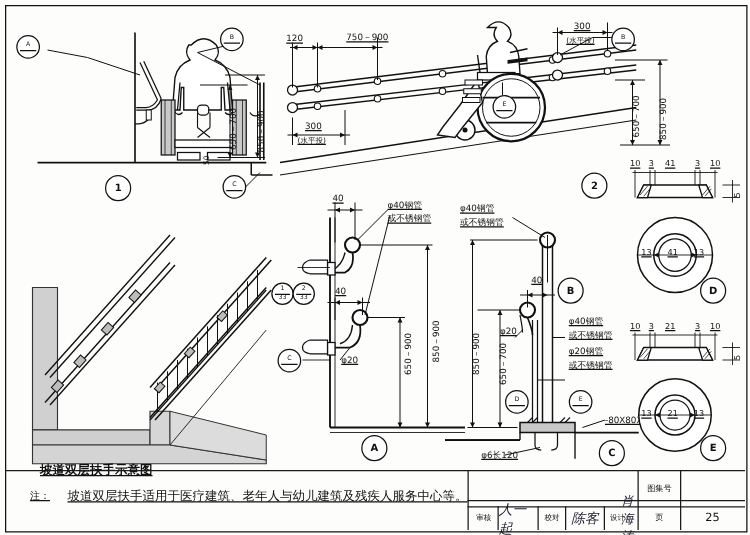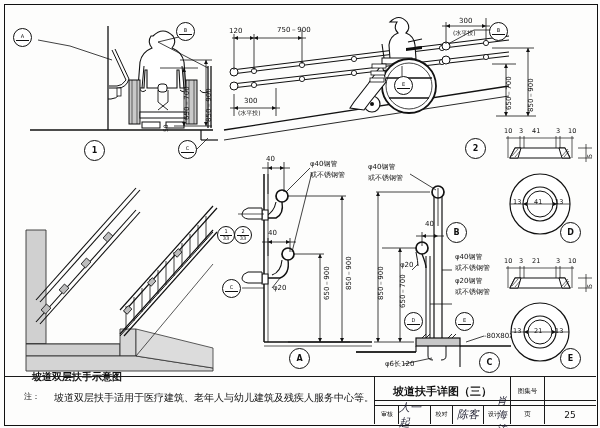--- a/index.html
+++ b/index.html
@@ -1,21 +1,21 @@
 <!DOCTYPE html>
 <html><head>
 <meta charset="utf-8">
 <style>
   html,body{margin:0;padding:0;background:#fff;}
   body{width:600px;height:428px;overflow:hidden;
        font-family:"DejaVu Sans","Liberation Sans",sans-serif;color:#111;}
   #sheet{position:relative;width:600px;height:428px;background:#fdfdfc;}
   .abs{position:absolute;}
   .ln{position:absolute;background:#1a1a1a;}
-  .txt{position:absolute;white-space:nowrap;font-size:7px;line-height:1;color:#111;}
+  .txt{position:absolute;white-space:nowrap;font-size:7px;line-height:1;color:#111;text-decoration:underline;}
   .txt.cn{font-family:"DejaVu Sans","Liberation Sans",sans-serif;}
   .vtxt{position:absolute;white-space:nowrap;font-size:7px;color:#111;
         transform-origin:0 0;transform:rotate(-90deg);}
   .bub{position:absolute;border:1.2px solid #111;border-radius:50%;
        background:#fff;display:flex;align-items:center;justify-content:center;
        font-size:8px;font-weight:bold;}
   .bubsm{position:absolute;border:1px solid #111;border-radius:50%;background:#fff;
        display:flex;flex-direction:column;align-items:center;justify-content:center;
        font-size:5px;line-height:1;}
   .bubsm .bar{width:72%;height:1px;background:#111;margin:0.5px 0;}
@@ -551,21 +551,20 @@
   <div class="ln" style="left:4px;top:376px;width:592px;height:1.4px;"></div>
   <div class="ln" style="left:374px;top:376px;width:1.3px;height:48px;"></div>
   <div class="ln" style="left:510px;top:376px;width:1.1px;height:48px;"></div>
   <div class="ln" style="left:544px;top:376px;width:1.1px;height:48px;"></div>
   <div class="ln" style="left:374px;top:400px;width:222px;height:1.1px;"></div>
   <div class="ln" style="left:374px;top:405px;width:222px;height:1.1px;"></div>
 
   <div class="txt cn" style="left:24px;top:393px;font-size:8px;">注：</div>
   <div class="txt cn" style="left:54px;top:393px;font-size:10px;">坡道双层扶手适用于医疗建筑、老年人与幼儿建筑及残疾人服务中心等。</div>
 
-  <div class="tb-cell cn" style="left:376px;top:378px;width:133px;height:26px;font-size:11px;font-weight:bold;">坡道扶手详图（三）</div>
 
   <div class="tb-cell cn" style="left:511px;top:378px;width:33px;height:26px;font-size:6.5px;">图集号</div>
 
   <div class="ln" style="left:398px;top:405px;width:1px;height:19px;"></div>
   <div class="ln" style="left:430px;top:405px;width:1px;height:19px;"></div>
   <div class="ln" style="left:452px;top:405px;width:1px;height:19px;"></div>
   <div class="ln" style="left:483px;top:405px;width:1px;height:19px;"></div>
 
   <div class="tb-cell cn" style="left:376px;top:406px;width:22px;height:17px;font-size:6px;">审核</div>
   <div class="tb-cell sig" style="left:399px;top:406px;width:31px;height:17px;">人一起</div>

